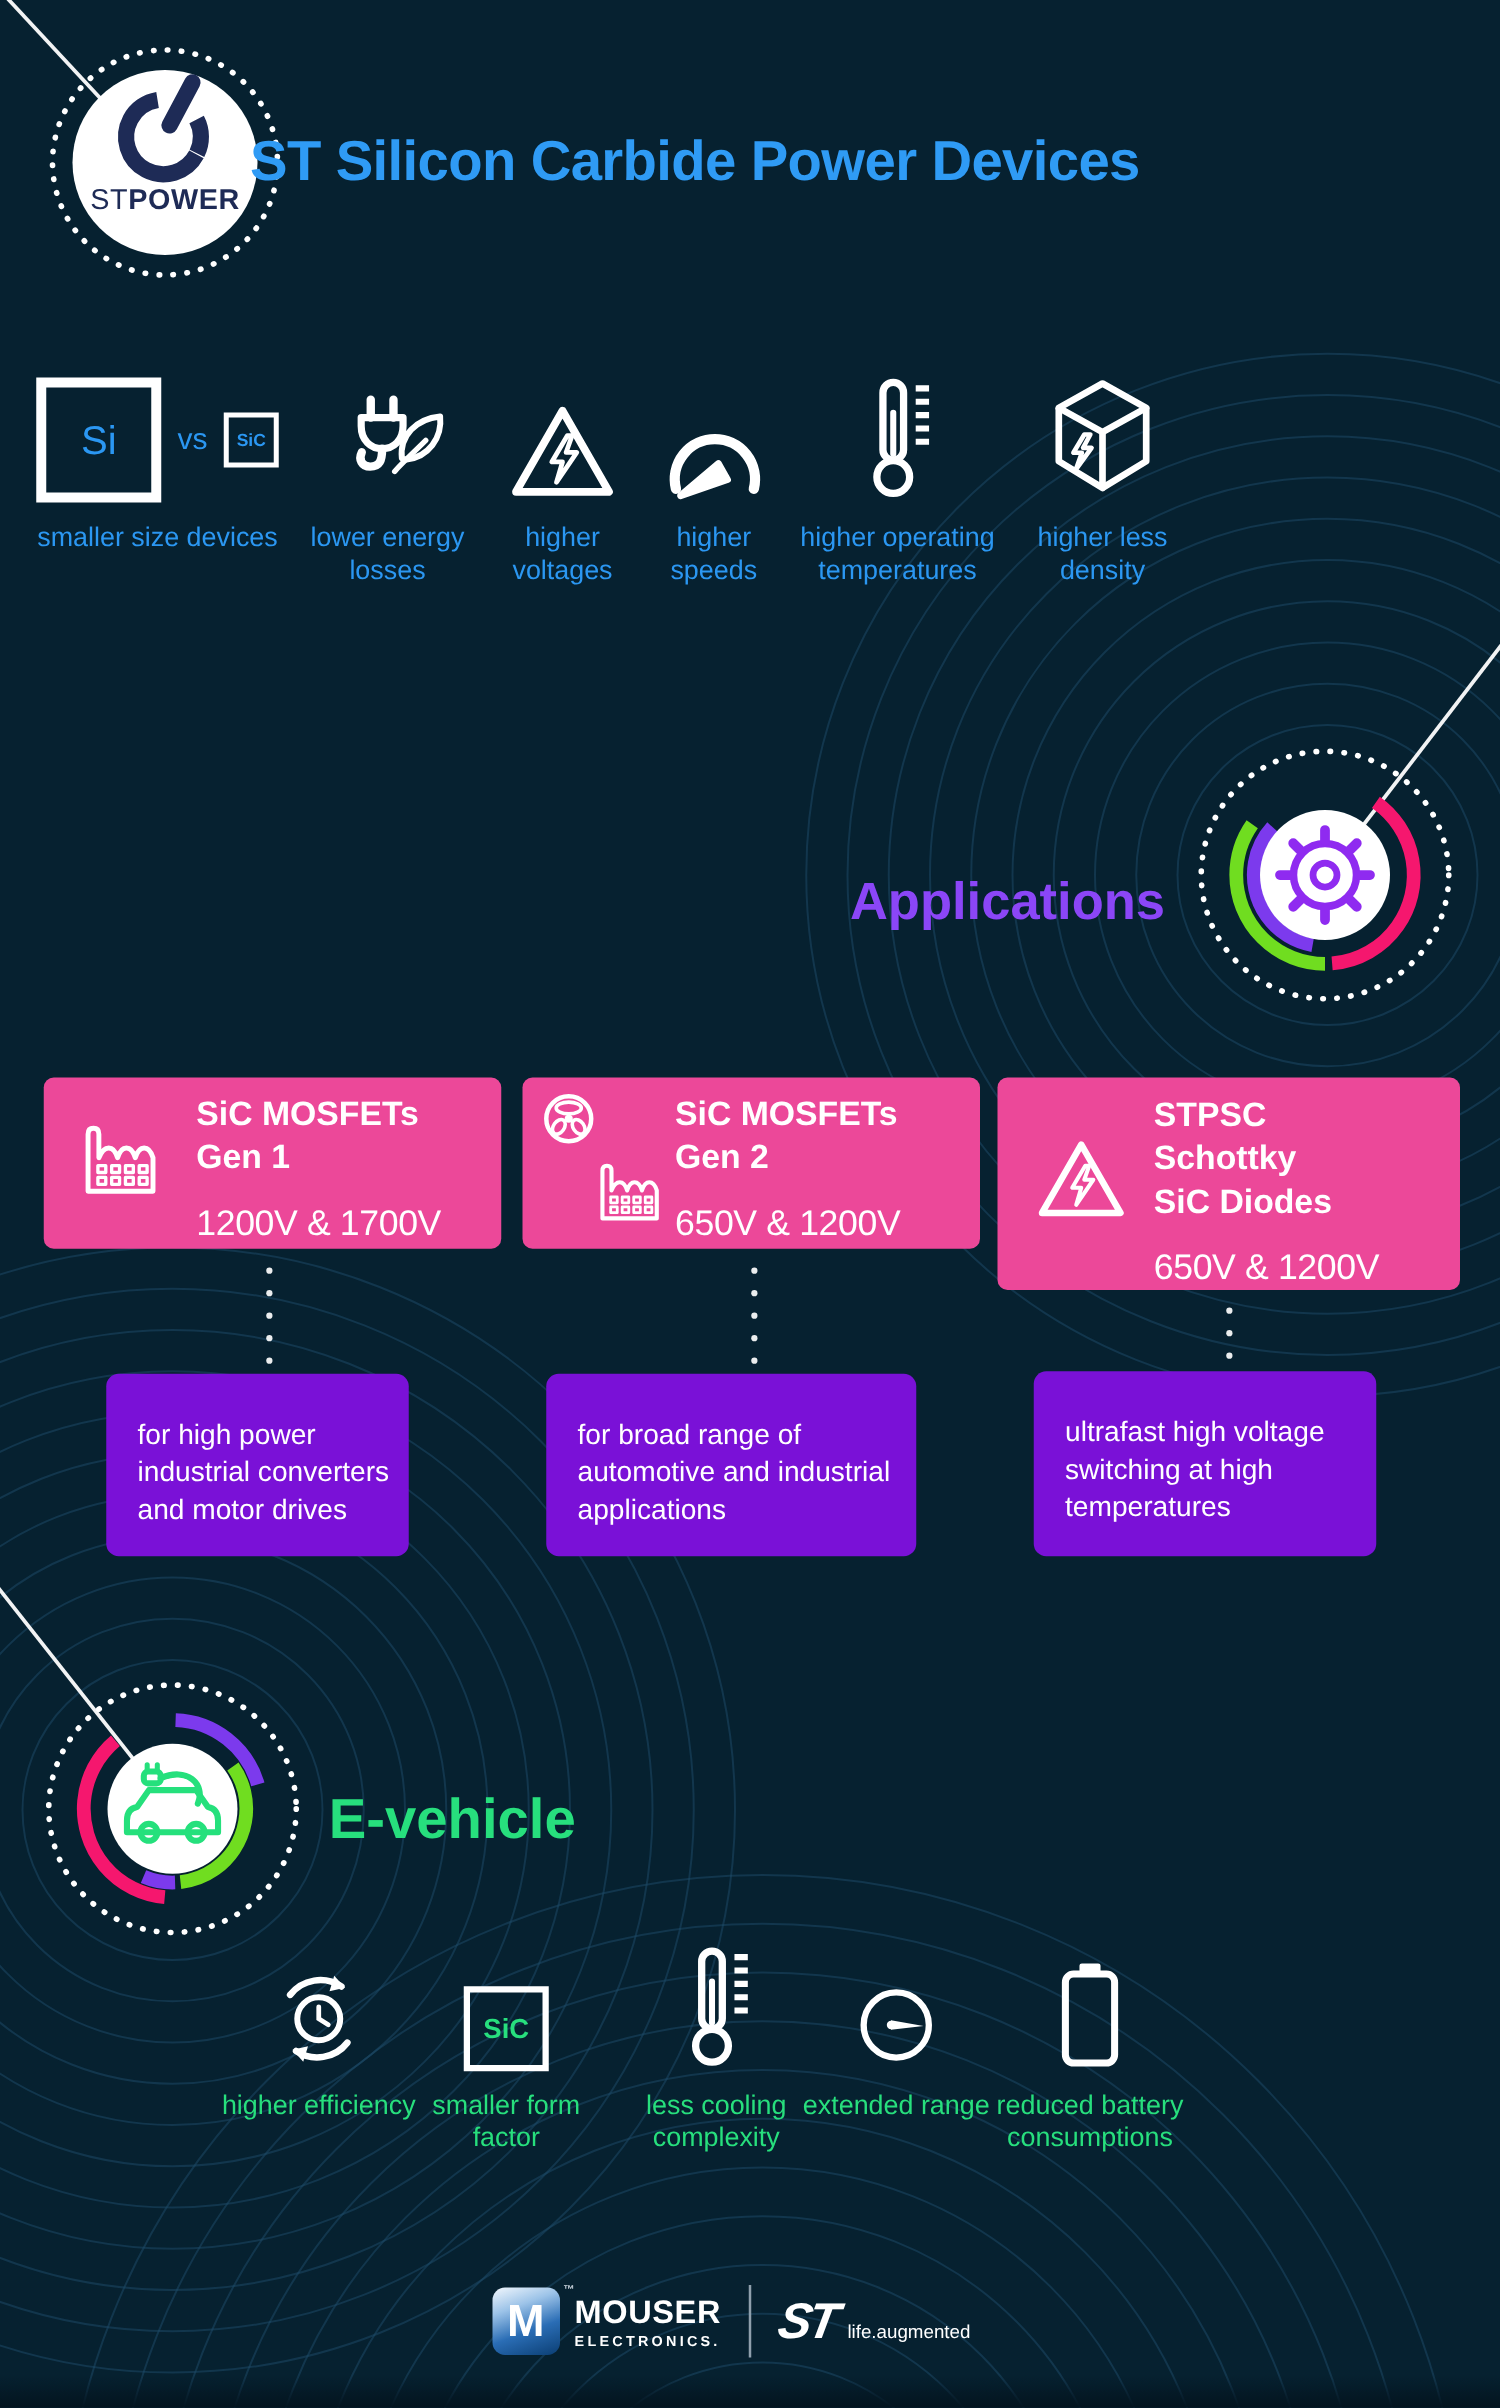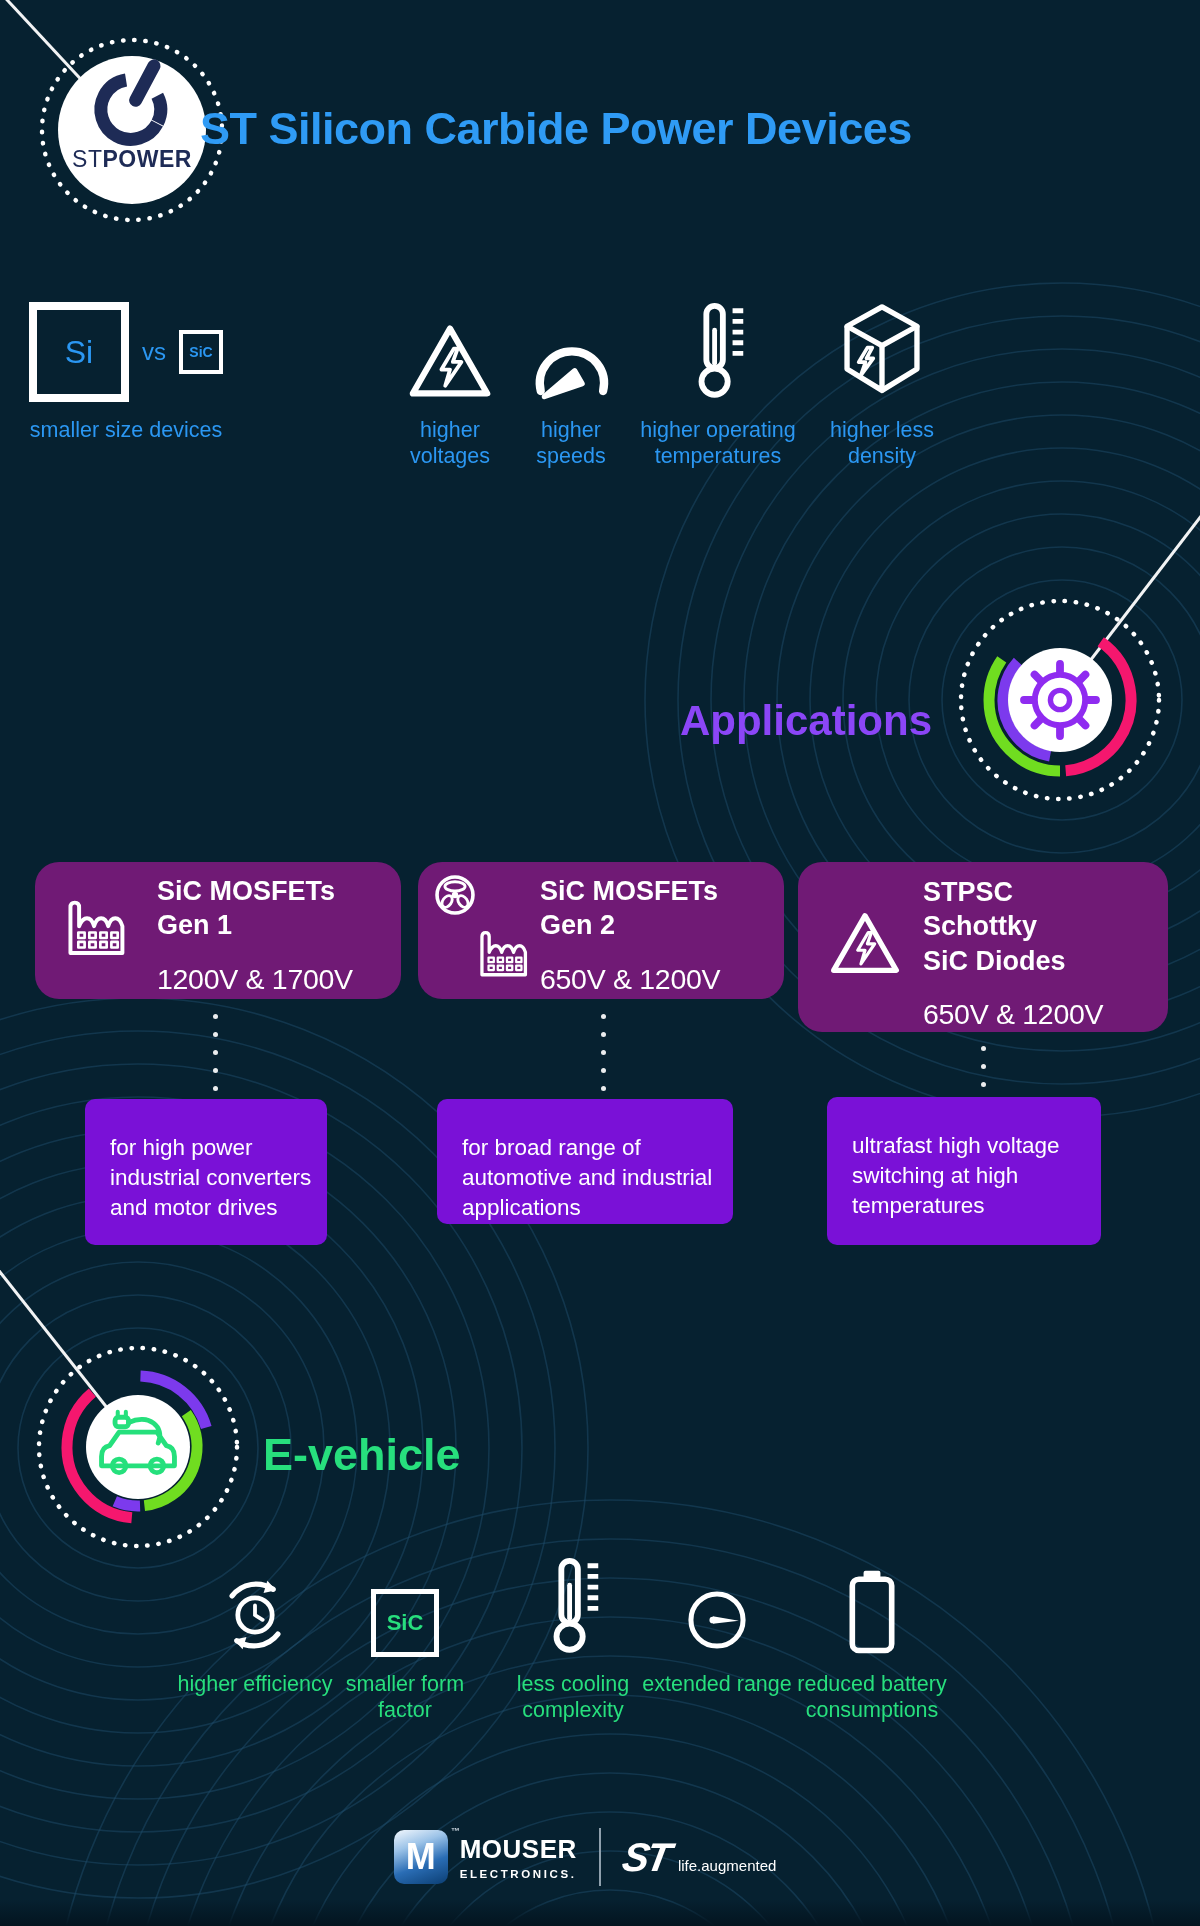--- a/index.html
+++ b/index.html
@@ -32,37 +32,37 @@
            font-size:14px;font-weight:700;color:#2b97f2}
 
   
   .apps-title{position:absolute;left:420px;top:697px;width:512px;text-align:right;
               font-size:42px;font-weight:700;color:#8b46f7}
   .badge{position:absolute}
   .gear-badge{left:940px;top:580px}
   .ev-badge{left:18px;top:1327px}
 
   
-  .card{position:absolute;background:#701a75;border-radius:24px;color:#fff}
+  .card{position:absolute;background:#ec4899;border-radius:8px;color:#fff}
   .card-1{left:35px;top:862px;width:366px;height:137px}
   .card-2{left:418px;top:862px;width:366px;height:137px}
   .card-3{left:798px;top:862px;width:370px;height:170px}
   .card-icon{position:absolute;color:#fff}
   .card-text{position:absolute;left:122px;top:12px}
   .card-3 .card-text{left:125px;top:13px}
   .card-title{font-size:27px;font-weight:700;line-height:1.27;white-space:pre-line}
   .card-voltage{font-size:28.5px;font-weight:400;margin-top:20px;letter-spacing:-.3px}
 
   .connector{position:absolute;display:flex;flex-direction:column;gap:13px}
   .connector .dot{width:5px;height:5px;border-radius:50%;background:#fff;opacity:.92}
 
   .desc{position:absolute;background:#7a11d7;border-radius:10px;color:#fff;
         font-size:22.5px;line-height:1.33;padding:34px 1px 16px 25px;box-sizing:border-box;font-weight:400}
   .desc-1{left:85px;top:1099px;width:242px;height:146px}
-  .desc-2{left:437px;top:1099px;width:296px;height:125px}
+  .desc-2{left:437px;top:1099px;width:296px;height:146px}
   .desc-3{left:827px;top:1097px;width:274px;height:148px}
 
   
   .ev-title{position:absolute;left:263px;top:1429px;font-size:45px;font-weight:700;color:#27df7d}
   .ev-benefit{position:absolute;top:1545px;display:flex;flex-direction:column;align-items:center}
   .ev-benefit .icon-area{height:112px;display:flex;align-items:flex-end;justify-content:center}
   .ev-label{margin-top:14px;color:#27df7d;font-size:21.5px;line-height:1.22;text-align:center}
   .chip{width:58px;height:58px;border:5px solid #fff;display:flex;align-items:center;justify-content:center;
         font-size:22px;font-weight:700;color:#27df7d}
 
@@ -228,20 +228,28 @@
           </div>
         <span class="vs">vs</span>
         <div class="sic-box">
             <span>SiC</span>
           </div>
       </div>
     </div>
     <div class="benefit-label">smaller size devices</div>
   </div>
 
+  <div class="benefit" style="left:226px;width:168px">
+    <div class="icon-area icon-white">
+      <svg width="100" height="88" viewBox="0 0 104 92">
+          <use href="#def-plug-leaf"></use>
+        </svg>
+    </div>
+    <div class="benefit-label">lower energy losses</div>
+  </div>
 
   <div class="benefit" style="left:390px;width:120px">
     <div class="icon-area icon-white">
       <svg width="100" height="82" viewBox="0 0 92 86">
           <use href="#def-hv-triangle"></use>
         </svg>
     </div>
     <div class="benefit-label">higher voltages</div>
   </div>
 

